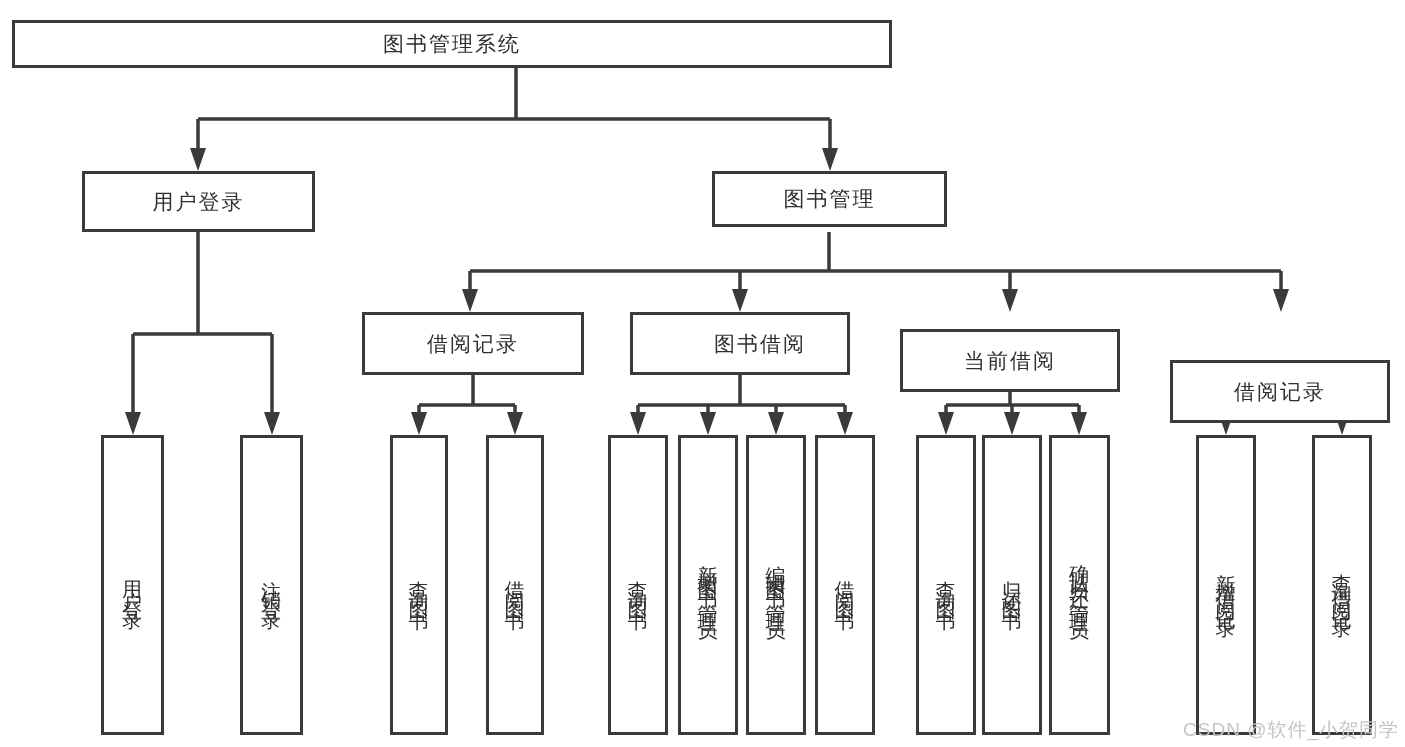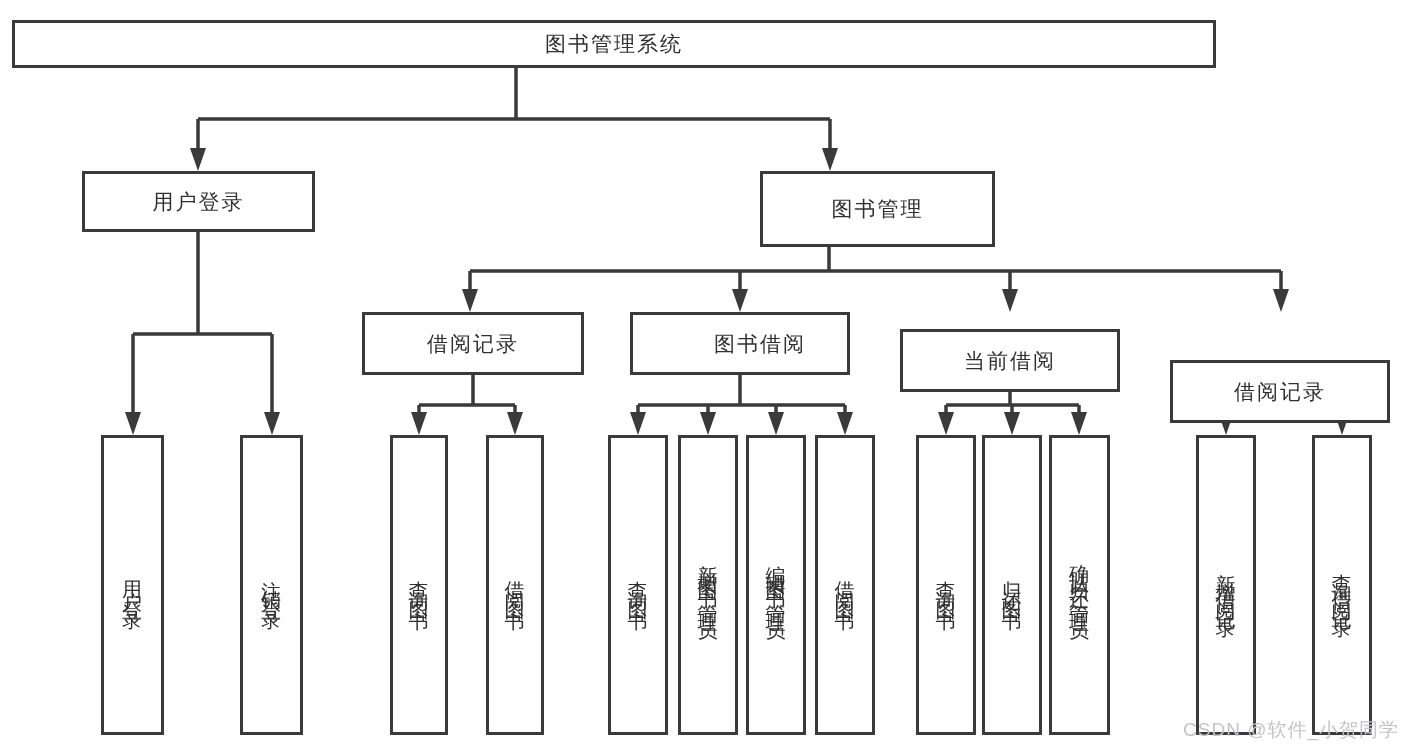--- a/index.html
+++ b/index.html
@@ -31,24 +31,24 @@
     box-sizing:border-box;
     top:435px;height:300px;
     border:3px solid var(--line);
     background:var(--bg);
     display:flex;align-items:center;justify-content:center;
     writing-mode:vertical-rl;text-orientation:mixed;
     font-size:20px;letter-spacing:10px;line-height:1;
     color:var(--text);
   }
   
-  .n-root{left:12px;top:20px;width:1204px;height:48px;}
+  .n-root{left:12px;top:20px;width:880px;height:48px;}
   
   .n-user-login{left:82px;top:171px;width:233px;height:61px;}
-  .n-book-mgmt{left:712px;top:171px;width:235px;height:76px;margin-left:48px;}
+  .n-book-mgmt{left:712px;top:171px;width:235px;height:56px;}
   
   .n-new-book{left:362px;top:312px;width:222px;height:63px;}
   .n-book-borrow{left:630px;top:312px;width:220px;height:63px;padding-left:40px;}
   .n-current-borrow{left:900px;top:329px;width:220px;height:63px;}
   .n-borrow-records{left:1170px;top:312px;width:220px;height:63px;margin-top:48px;}
   
   .l-user-login{left:101px;width:63px;}
   .l-logout{left:240px;width:63px;}
   .l-query-book-1{left:390px;width:58px;}
   .l-borrow-book-1{left:486px;width:58px;}

